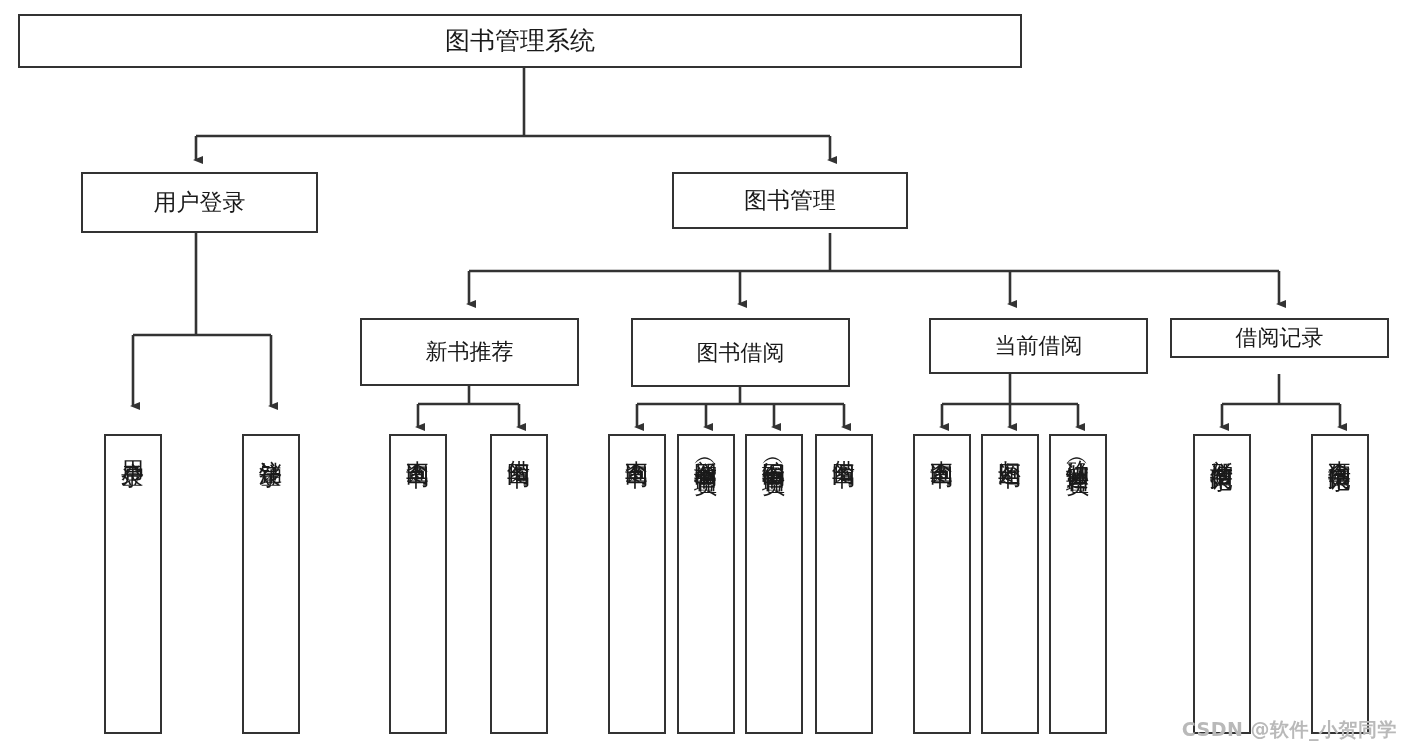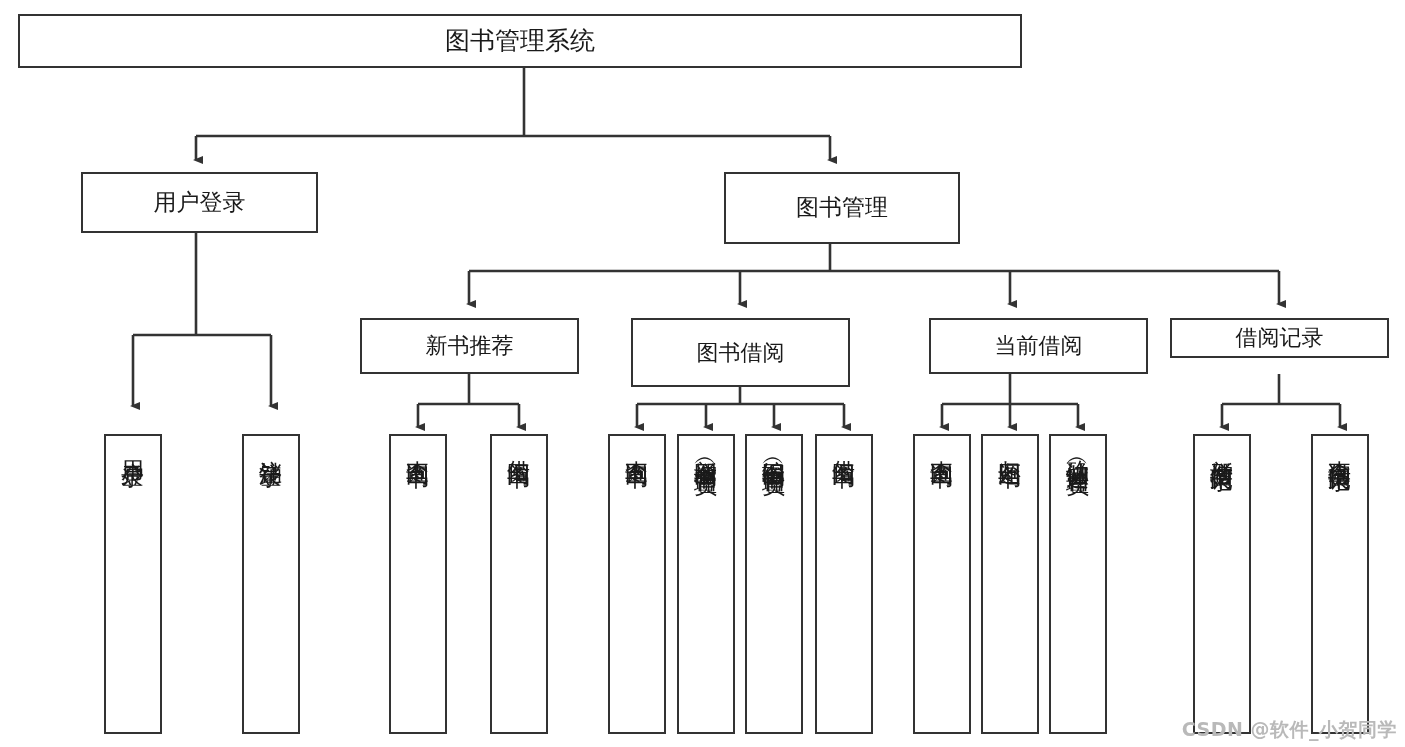--- a/index.html
+++ b/index.html
@@ -128,25 +128,25 @@
     </g>
   </svg>
 
   <div class="node node-root" style="left:18px; top:14px; width:1004px; height:54px;">
     <span class="label">图书管理系统</span>
   </div>
 
   <div class="node node-l1" style="left:81px; top:172px; width:237px; height:61px;">
     <span class="label">用户登录</span>
   </div>
-  <div class="node node-l1" style="left:724px; top:172px; width:236px; height:72px;">
+  <div class="node node-l1" style="left:672px; top:172px; width:236px; height:57px;">
     <span class="label">图书管理</span>
   </div>
 
-  <div class="node node-l2" style="left:360px; top:318px; width:219px; height:56px;">
+  <div class="node node-l2" style="left:360px; top:318px; width:219px; height:68px;">
     <span class="label">新书推荐</span>
   </div>
   <div class="node node-l2" style="left:631px; top:318px; width:219px; height:69px;">
     <span class="label">图书借阅</span>
   </div>
   <div class="node node-l2" style="left:901px; top:318px; width:219px; height:56px;margin-left:28px;">
     <span class="label">当前借阅</span>
   </div>
   <div class="node node-l2" style="left:1170px; top:318px; width:219px; height:40px;">
     <span class="label">借阅记录</span>

